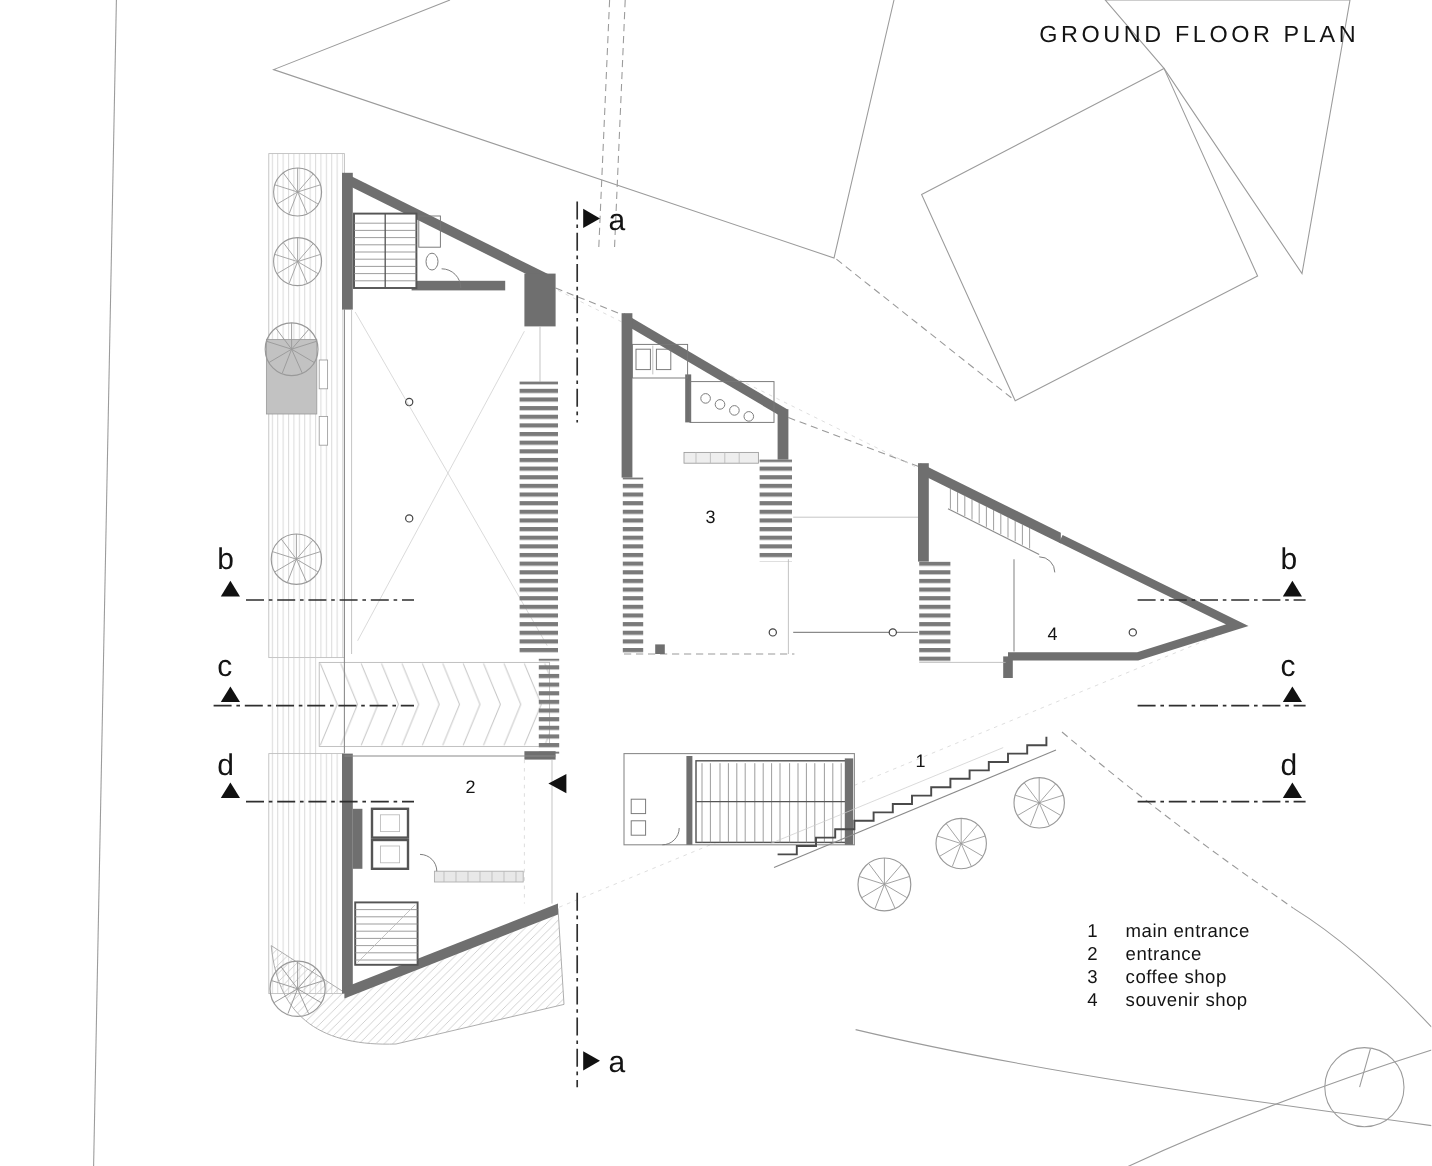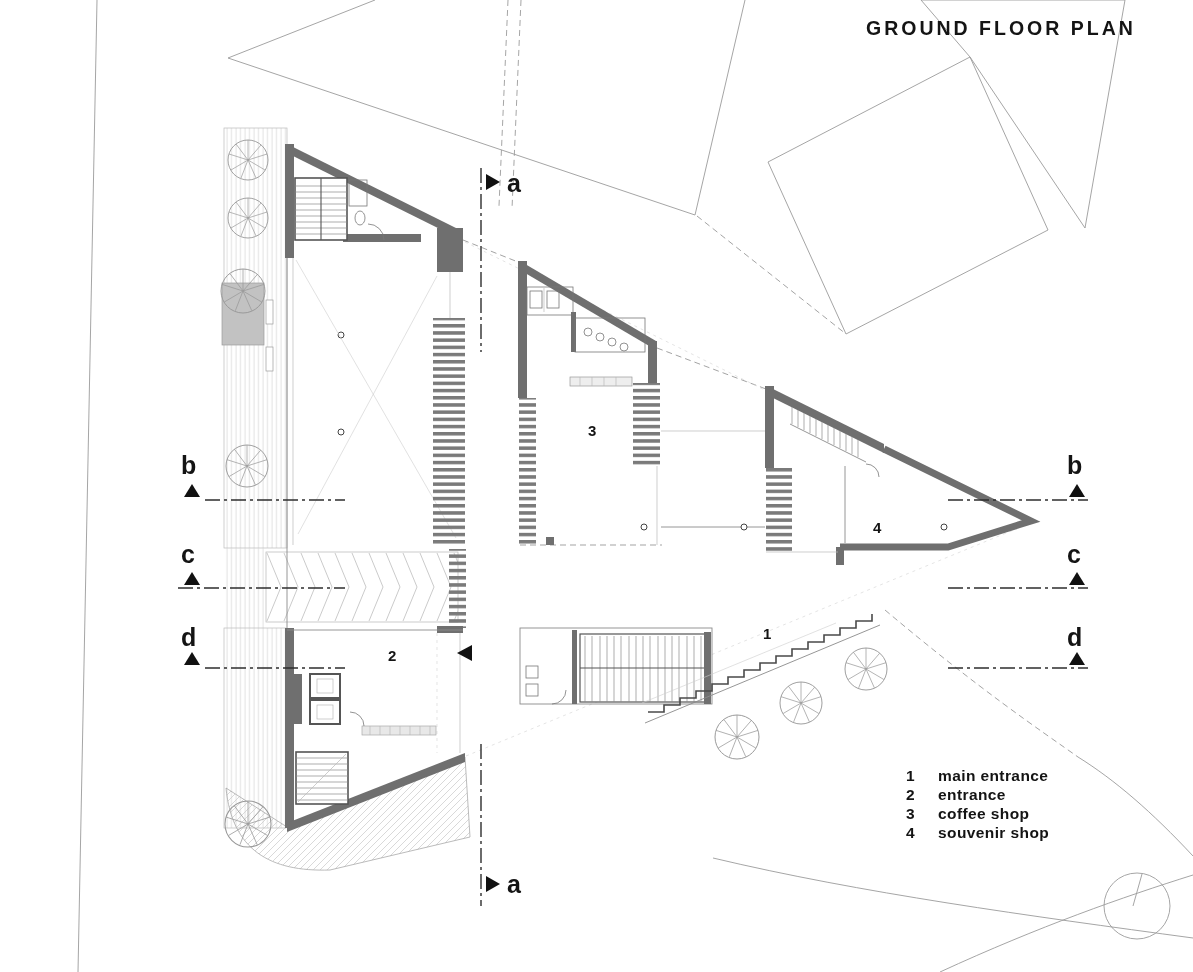--- a/index.html
+++ b/index.html
@@ -2,21 +2,21 @@
 <html style="--wall: #6f6f6f; --line: #2e2e2e; --lightline: #9b9b9b; --bg: #ffffff;"><head>
 <meta charset="utf-8">
 <style>
   :root{
     --wall:#6f6f6f;
     --line:#2e2e2e;
     --lightline:#9b9b9b;
     --bg:#ffffff;
   }
   html,body{margin:0;padding:0;background:#fff;}
-  .page{position:relative;width:1193px;height:972px;background:var(--bg);overflow:hidden;font-weight:bold;}
+  .page{position:relative;width:1193px;height:972px;background:var(--bg);overflow:hidden;}
   svg{position:absolute;left:0;top:0;display:block;}
   text{font-family:"Liberation Sans",sans-serif;fill:#141414;}
   .title-text{font-size:19.5px;letter-spacing:3px;}
   .seclabel{font-size:25px;letter-spacing:1px;}
   .room{font-size:15px;}
   .legnum,.leglab{font-size:15.5px;letter-spacing:.4px;}
   .wall{fill:var(--wall);stroke:none;}
   .wline{stroke:var(--wall);stroke-width:7;fill:none;stroke-linejoin:miter;}
   .ctx{stroke:var(--lightline);stroke-width:.9;fill:none;}
   .thin{stroke:#b9b9b9;stroke-width:.7;fill:none;}

